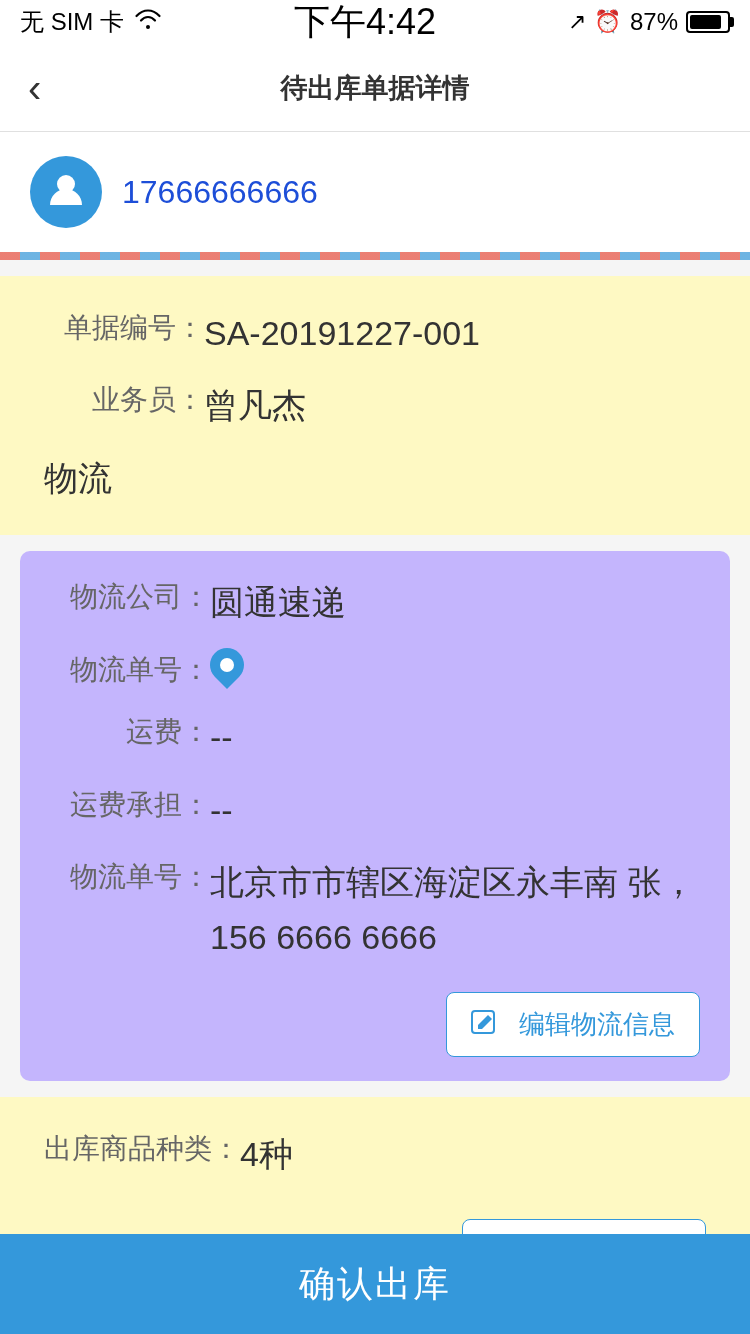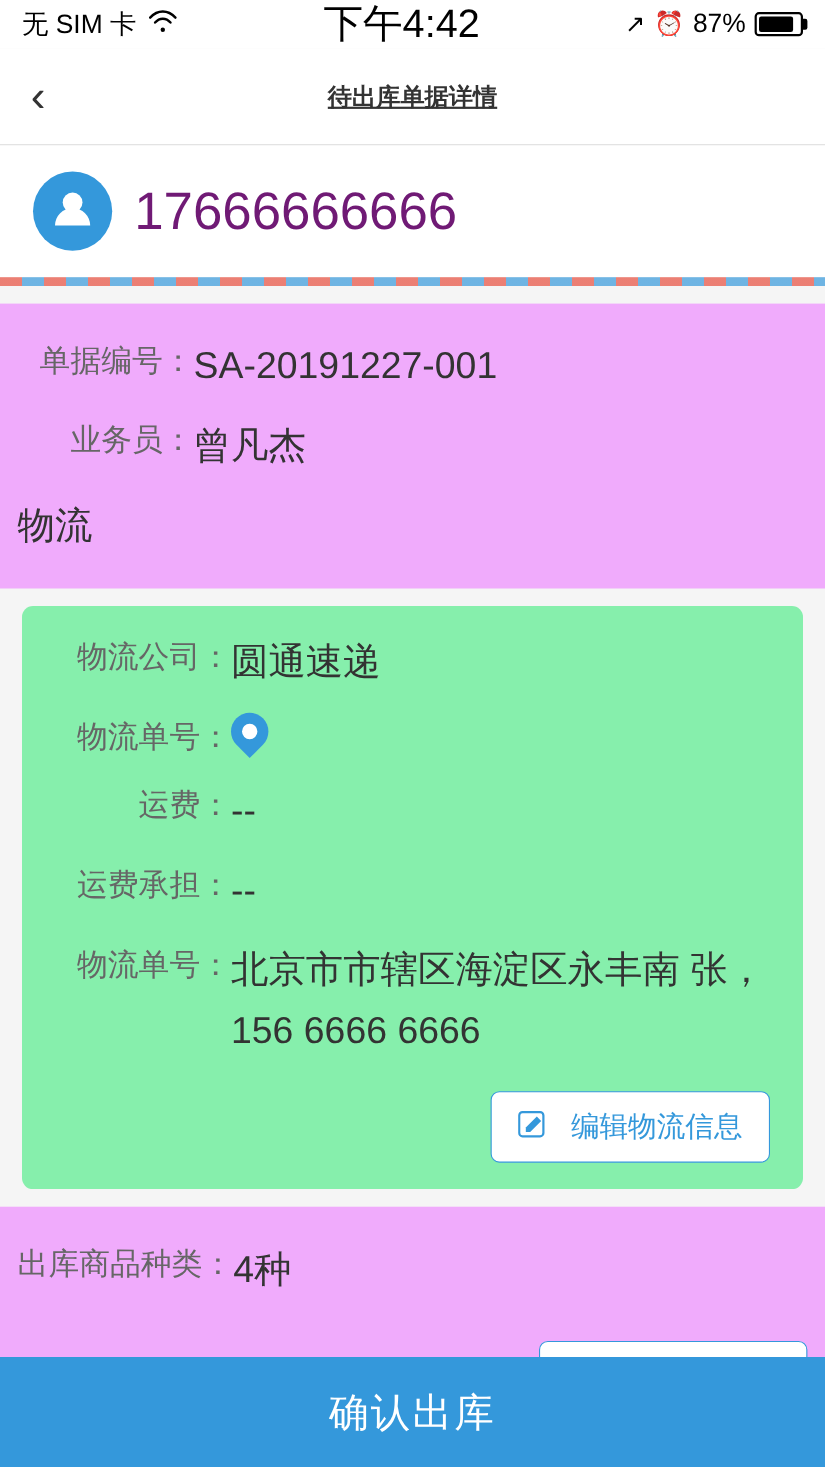--- a/index.html
+++ b/index.html
@@ -69,24 +69,23 @@
     }
     .nav-back {
       position: absolute;
       left: 28px;
       font-size: 40px;
       color: #333;
       cursor: pointer;
       line-height: 1;
     }
     .nav-title {
-      font-size: 22px;
+      font-size: 27px;
       font-weight: 600;
       color: #333;
-      text-decoration: underline;
     }
 
     
     .dashed-divider {
       width: 100%;
       height: 8px;
       background: repeating-linear-gradient(
         90deg,
         #e74c3c 0px, #e74c3c 20px,
         #3498db 20px, #3498db 40px,
@@ -113,30 +112,30 @@
       align-items: center;
       justify-content: center;
       flex-shrink: 0;
     }
     .avatar-icon {
       color: #fff;
       font-size: 38px;
       line-height: 1;
     }
     .phone-number {
-      font-size: 48px;
+      font-size: 32px;
       font-weight: 500;
-      color: #701a75;
+      color: #1d4ed8;
     }
 
     
     .section {
-      background: #f0abfc;
+      background: #fef9c3;
       margin: 16px 0 0 0;
-      padding: 30px 16px;
+      padding: 30px 44px;
     }
     .info-row {
       display: flex;
       align-items: flex-start;
       margin-bottom: 18px;
       line-height: 1.6;
     }
     .info-row:last-child { margin-bottom: 0; }
     .info-label {
       color: #666;
@@ -173,21 +172,21 @@
       left: 50%;
       transform: translate(-50%, -50%);
       width: 14px;
       height: 14px;
       background: #fff;
       border-radius: 50%;
     }
 
     
     .gray-card {
-      background: #86efac;
+      background: #c4b5fd;
       border-radius: 10px;
       margin: 24px 0 0 0;
       padding: 24px 30px;
     }
 
     
     .btn-edit {
       display: inline-flex;
       align-items: center;
       gap: 20px;

